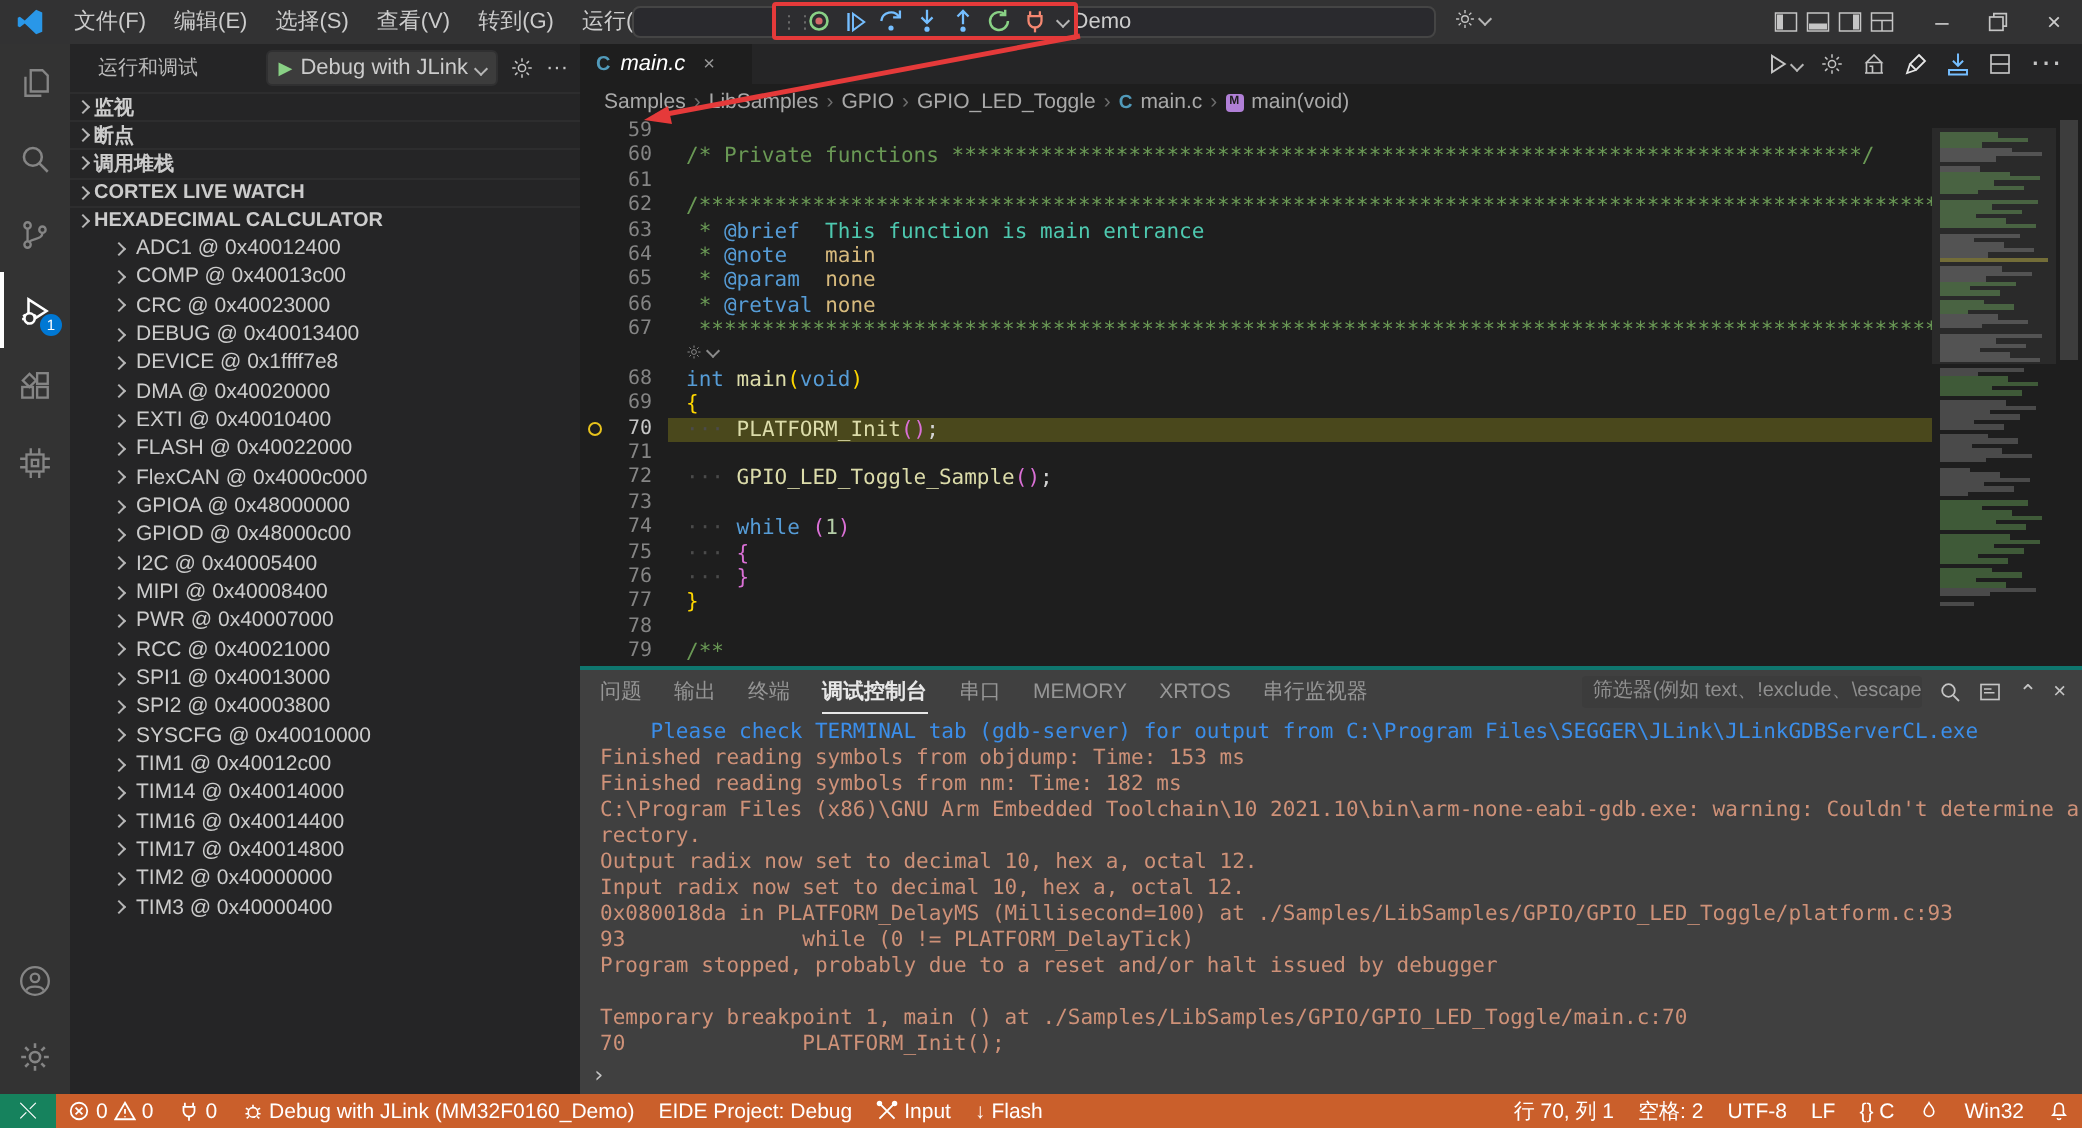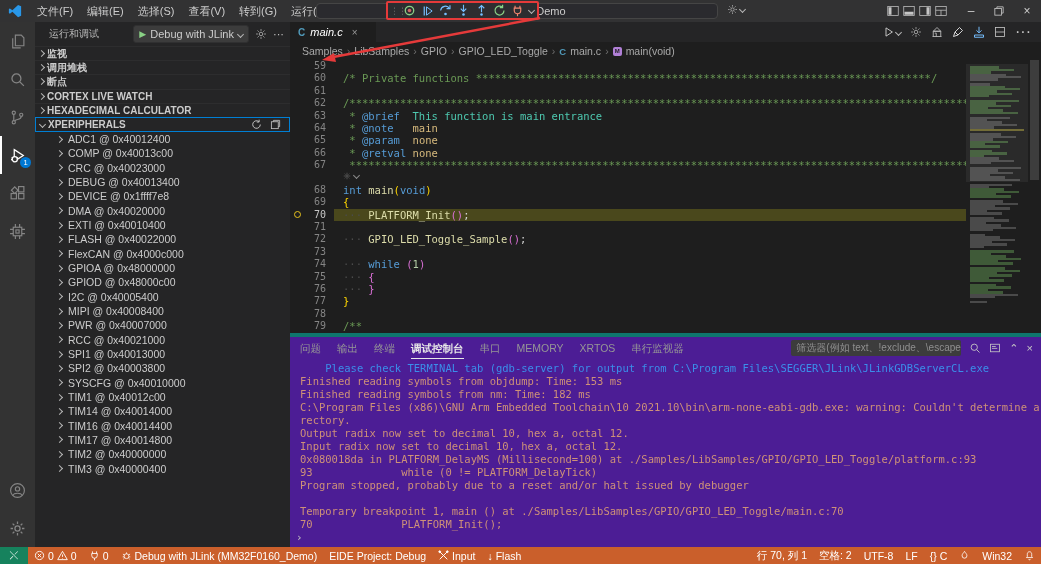--- a/index.html
+++ b/index.html
@@ -94,21 +94,21 @@
   .tok-pl{color:#d4d4d4} .tok-ws{color:#4b4b4b}
   .lens { color:#8a8a8a; font-size:8px; display:flex; gap:3px; align-items:center; }
 
   .minimap { width:62px; flex:none; background:#1e1e1e; position:relative; padding-top:4px; }
   .mm-row { height:2.4px; margin:0 2px 0 4px; }
   .mm-slider { position:absolute; left:0; right:0; top:4px; height:118px; background:rgba(255,255,255,.055); }
   .vscroll { width:13px; flex:none; position:relative; }
   .vscroll .thumb { position:absolute; top:0; left:2px; width:9px; height:120px; background:rgba(121,121,121,.35); }
 
   
-  .panel { height:214px; border-top:4px solid #0f766e; display:flex; flex-direction:column; background:#4c1d95; }
+  .panel { height:214px; border-top:2px solid #0f766e; display:flex; flex-direction:column; background:#404040; }
   .paneltabs { height:22px; display:flex; align-items:center; padding-left:10px; gap:16px; position:relative; }
   .ptab { color:#969696; font-size:10.5px; height:22px; line-height:22px; cursor:pointer; white-space:nowrap; }
   .ptab.active { color:#e7e7e7; font-weight:bold; border-bottom:1px solid #e7e7e7; }
   .panel-right { position:absolute; right:8px; top:3px; display:flex; align-items:center; gap:8px; }
   .filterbox { width:170px; height:16px; background:#3c3c3c; border-radius:2px; color:#8f8f8f;
     font-size:10px; line-height:16px; padding:0 5px; white-space:nowrap; overflow:hidden; }
   .picon { color:#c5c5c5; font-size:11px; display:flex; align-items:center; }
   .console { flex:1; padding:3px 0 0 10px; font-family:"DejaVu Sans Mono", monospace; font-size:10.5px;
     line-height:13px; overflow:hidden; position:relative; }
   .con-line { white-space:pre; }
@@ -313,49 +313,35 @@
         </svg>
       <span style="color:#c5c5c5;">···</span>
     </div>
     <div class="sections">
         <div class="sec">
           <span class="chev"></span>
           <span>监视</span>
         </div>
         <div class="sec">
           <span class="chev"></span>
+          <span>断点</span>
+        </div>
+        <div class="sec">
+          <span class="chev"></span>
           <span>调用堆栈</span>
         </div>
         <div class="sec">
           <span class="chev"></span>
-          <span>断点</span>
+          <span>CORTEX LIVE WATCH</span>
         </div>
         <div class="sec">
           <span class="chev"></span>
-          <span>CORTEX LIVE WATCH</span>
-        </div>
-        <div class="sec">
-          <span class="chev"></span>
           <span>HEXADECIMAL CALCULATOR</span>
         </div>
       </div>
-    <div class="periph-head">
-      <span class="chev down"></span>
-      <span>XPERIPHERALS</span>
-      <span class="acts">
-        <svg class="i" width="11" height="11" viewBox="0 0 16 16" fill="none" stroke="#c5c5c5" stroke-width="1.4">
-            <path d="M13.5 8a5.5 5.5 0 1 1-2-4.2"></path>
-            <path d="M11.8 1v3.4H8.4"></path>
-          </svg>
-        <svg class="i" width="11" height="11" viewBox="0 0 16 16" fill="none" stroke="#c5c5c5" stroke-width="1.2">
-            <rect x="2" y="4" width="10" height="10"></rect>
-            <path d="M5 4V2h9v9h-2"></path>
-          </svg>
-      </span>
-    </div>
     <div class="tree">
         <div class="tree-row">
           <span class="chev"></span>
           <span>ADC1 @ 0x40012400</span>
         </div>
         <div class="tree-row">
           <span class="chev"></span>
           <span>COMP @ 0x40013c00</span>
         </div>
         <div class="tree-row">

